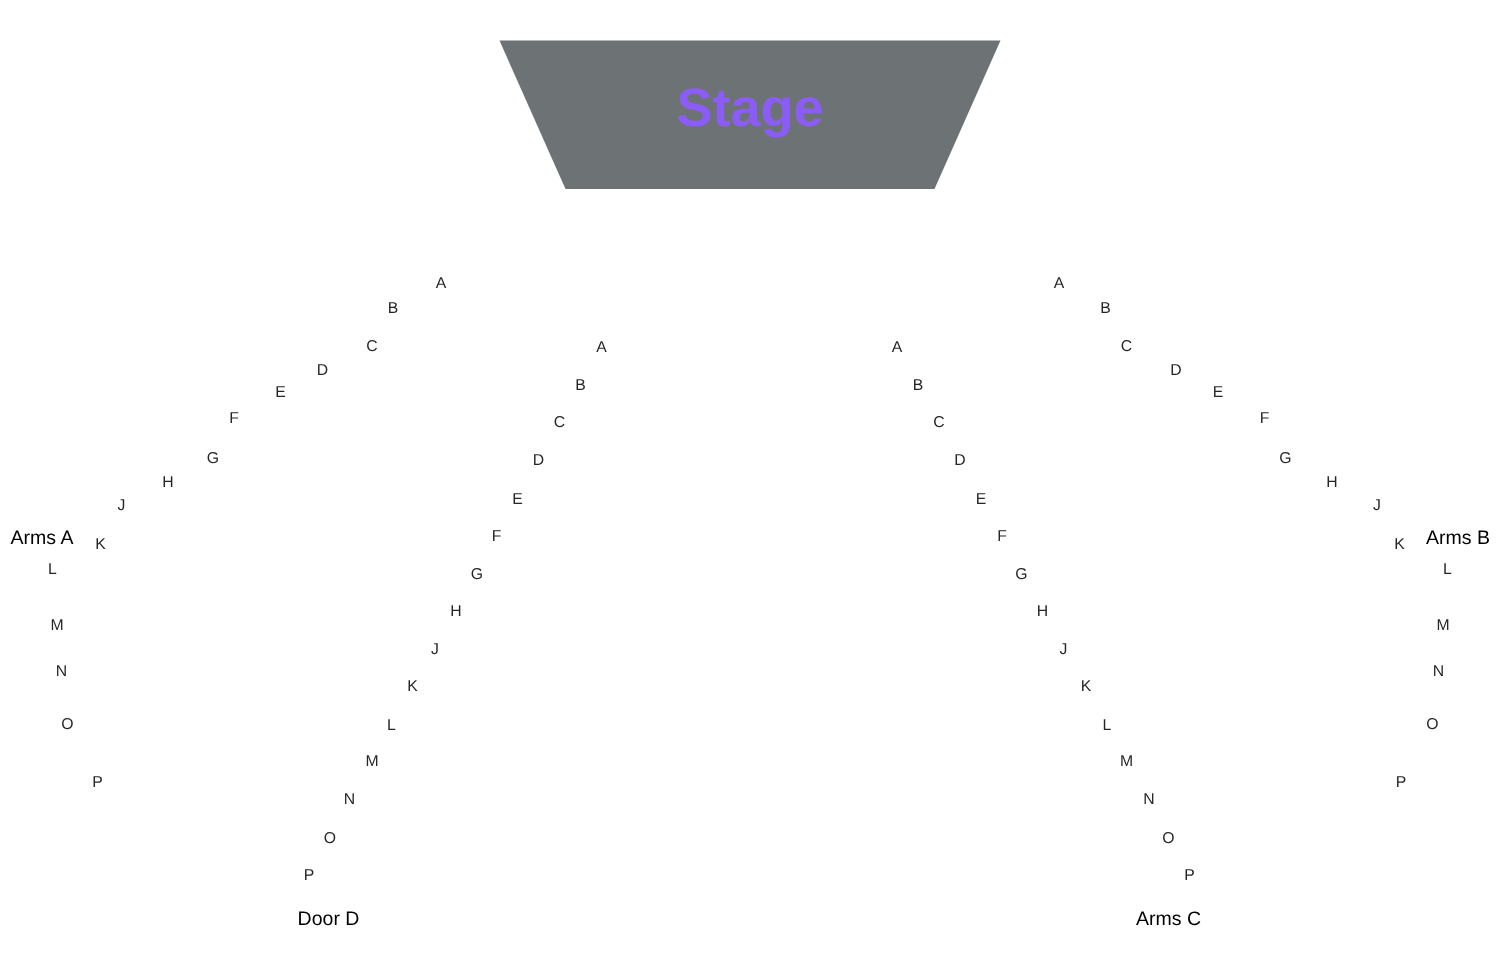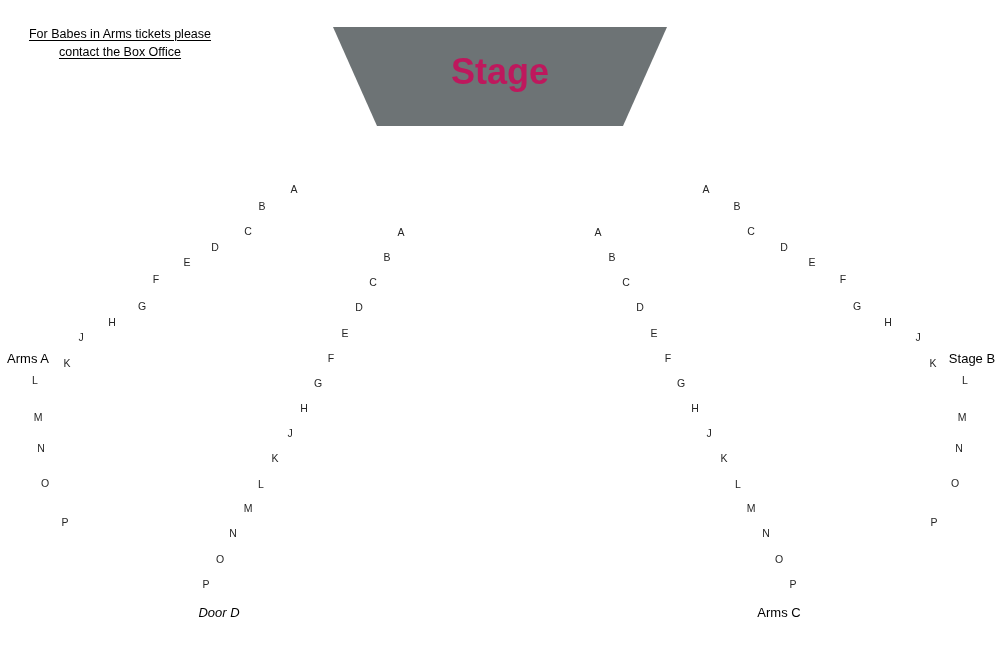--- a/index.html
+++ b/index.html
@@ -84,31 +84,27 @@
     white-space: nowrap;
     transform: translate(-50%, -50%);
     text-align: center;
   }
 </style>
 </head>
 <body>
 
 <div id="stage-root" style="background: rgb(255, 255, 255);">
 
-  <div id="babes-notice">
-    <span class="notice-line">For Babes in Arms tickets please</span><br>
-    <span class="notice-line">contact the Box Office</span>
-  </div>
 
   <div id="stage-shape">
     <svg viewBox="0 0 340 105" preserveAspectRatio="none" aria-hidden="true">
       <polygon id="stage-poly" points="3,2 337,2 293,101 47,101" fill="#6d7375"></polygon>
     </svg>
   </div>
-  <div id="stage-label" style="color: #be185d;">Stage</div>
+  <div id="stage-label" style="color: #8b5cf6;">Stage</div>
 
   <div id="letters-layer">
       <div class="row-letter" style="left: 294px; top: 189px;">A</div>
       <div class="row-letter" style="left: 262px; top: 206px;">B</div>
       <div class="row-letter" style="left: 248px; top: 231px;">C</div>
       <div class="row-letter" style="left: 215px; top: 247px;">D</div>
       <div class="row-letter" style="left: 187px; top: 262px;">E</div>
       <div class="row-letter" style="left: 156px; top: 279px;">F</div>
       <div class="row-letter" style="left: 142px; top: 306px;">G</div>
       <div class="row-letter" style="left: 112px; top: 322px;">H</div>
@@ -160,18 +156,18 @@
       <div class="row-letter" style="left: 918px; top: 337px;">J</div>
       <div class="row-letter" style="left: 933px; top: 363px;">K</div>
       <div class="row-letter" style="left: 965px; top: 380px;">L</div>
       <div class="row-letter" style="left: 962px; top: 417px;">M</div>
       <div class="row-letter" style="left: 959px; top: 448px;">N</div>
       <div class="row-letter" style="left: 955px; top: 483px;">O</div>
       <div class="row-letter" style="left: 934px; top: 522px;">P</div>
     </div>
   <div id="doors-layer">
       <div class="door-label" style="left: 28px; top: 358px;">Arms A</div>
-      <div class="door-label" style="left: 972px; top: 358px;">Stage B</div>
+      <div class="door-label" style="left: 972px; top: 358px;">Arms B</div>
       <div class="door-label" style="left: 779px; top: 612px;">Arms C</div>
-      <div class="door-label" style="left: 219px; top: 612px; font-style: italic;">Door D</div>
+      <div class="door-label" style="left: 219px; top: 612px;">Door D</div>
     </div>
 
 </div>
 
 </body></html>

